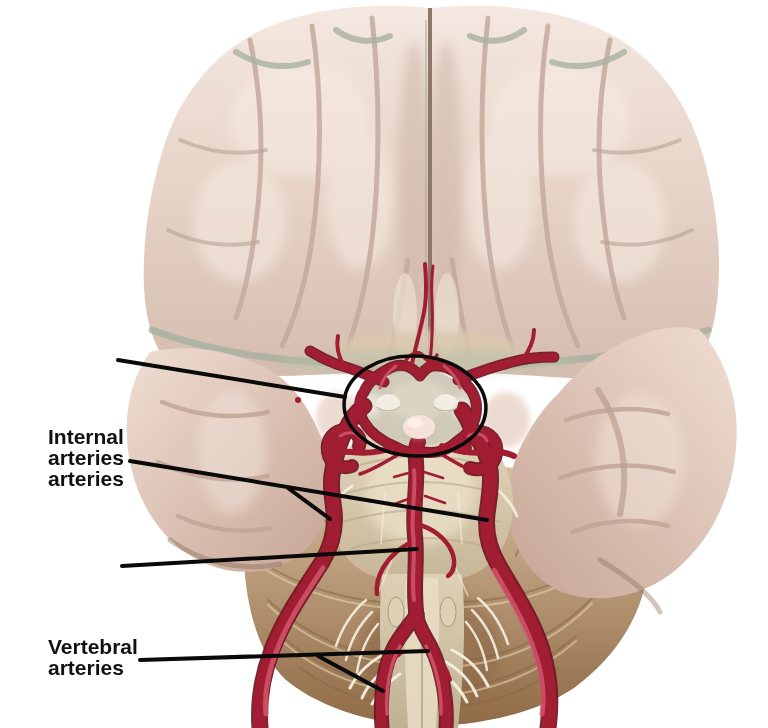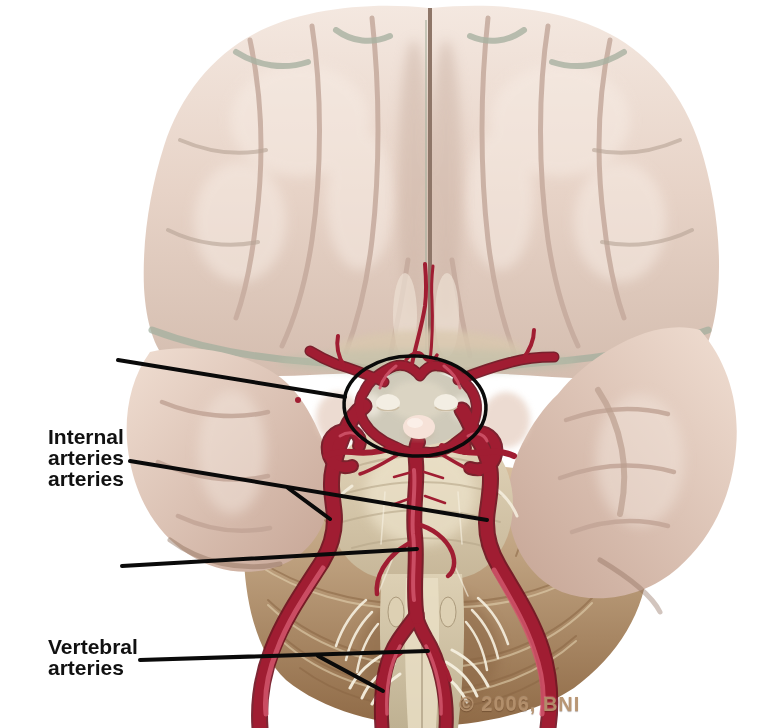--- a/index.html
+++ b/index.html
@@ -312,14 +312,13 @@
   <div class="label" style="left:48px;top:426px;">
     <span>Internal</span>
     <span>arteries</span>
     <span>arteries</span>
   </div>
   <div class="label" style="left:48px;top:636px;">
     <span>Vertebral</span>
     <span>arteries</span>
   </div>
 
-  <div class="copyright" style="left:459px;top:693px;">© 2006, BNI</div>
 </div>
 
 </body></html>

